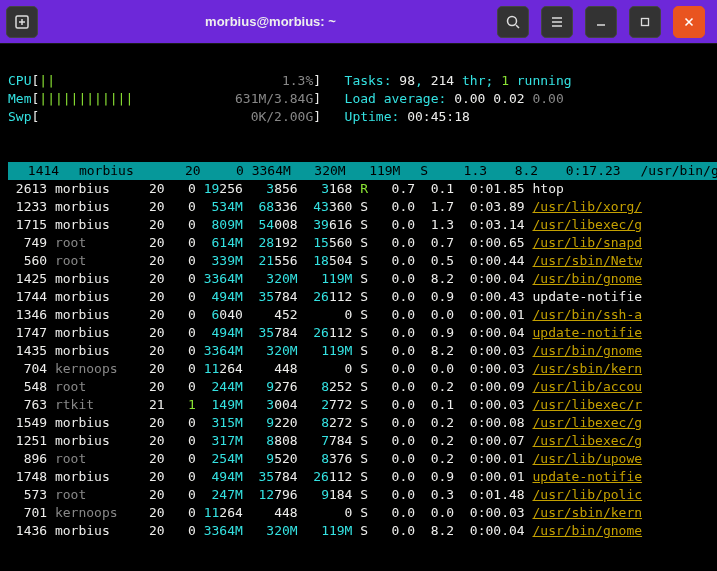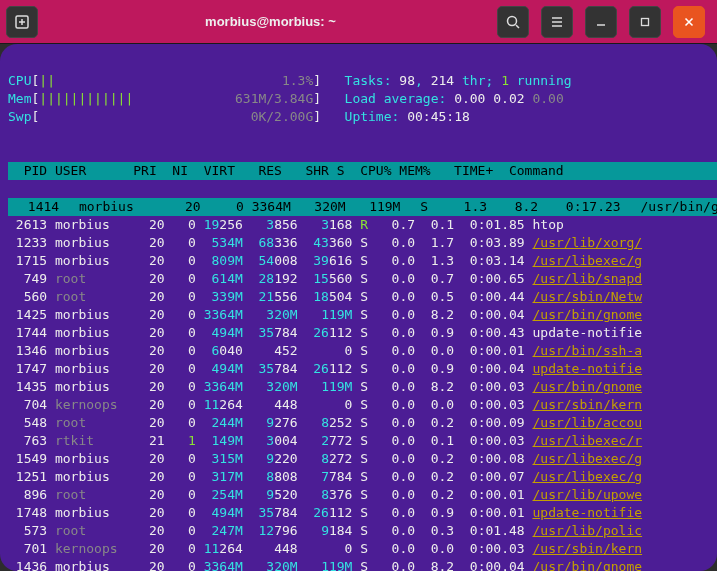--- a/index.html
+++ b/index.html
@@ -9,21 +9,21 @@
   font-size:13px;
   color:#ccc;
   width:717px;
   height:571px;
   overflow:hidden;
   display:flex;
   flex-direction:column;
 }
 .titlebar {
   height:44px;
-  background:#be185d;
+  background:#6d28d9;
   border-bottom:1px solid #1a1a1a;
   display:flex;
   align-items:center;
   padding:0 6px;
   font-family:sans-serif;
   font-size:13px;
 }
 .tb-btn {
   width:32px;height:32px;
   border:1px solid #444;
@@ -32,26 +32,25 @@
   display:flex;align-items:center;justify-content:center;
   color:#ddd;
   margin-right:6px;
   cursor:pointer;
 }
 .tb-spacer{flex:1;text-align:center;color:#eee;font-weight:bold;}
 .tb-right{display:flex;gap:6px;align-items:center;}
 .close-btn{background:#e95420;border-color:#e95420;color:#fff;}
 .term {
   flex:1;
-  background:#4c1d95;
+  background:#000000;
   padding:10px 0 0 8px;
   white-space:pre;
   line-height:18px;
   overflow:hidden;
-  border-radius:17px;
 }
 .cyan{color:#34e2e2;} .green{color:#8ae234;}
 .yel{color:#c4a000;text-decoration:underline;} .white{color:#eeeeec;} .gray{color:#888;}
 .red{color:#ef2929;}
 .hdr-bg{background:#06989a;color:#000;}
 .hl-row {background:#06989a;color:#000;}
 .hl-row .white{color:#000;margin-left:12px;} .hl-row .cyan{color:#000;}
 .rowtxt{display:block;}
 </style>
 </head>
@@ -90,16 +89,15 @@
     <div class="tb-btn close-btn">
       <svg width="14" height="14" viewBox="0 0 16 16" stroke="#fff" stroke-width="1.8">
           <path d="M4 4l8 8M12 4l-8 8"></path>
         </svg>
     </div>
   </div>
 </div>
 
 <div class="term">
 <div id="meters"><span class="rowtxt"><span class="cyan">CPU</span><span class="white">[</span><span class="green">||</span><span class="gray">                             1.3%</span><span class="white">]</span>   <span class="cyan">Tasks: </span><span class="white">98</span><span class="cyan">, </span><span class="white">214</span><span class="cyan"> thr; </span><span class="green">1</span><span class="cyan"> running</span></span><span class="rowtxt"><span class="cyan">Mem</span><span class="white">[</span><span class="green">||||||||||||</span><span class="gray">             631M/3.84G</span><span class="white">]</span>   <span class="cyan">Load average: </span><span class="white">0.00 </span><span class="white">0.02 </span><span class="gray">0.00</span></span><span class="rowtxt"><span class="cyan">Swp</span><span class="white">[</span><span class="red"></span><span class="gray">                           0K/2.00G</span><span class="white">]</span>   <span class="cyan">Uptime: </span><span class="white">00:45:18</span></span><span class="rowtxt"> </span></div>
-<div class="rowtxt hdr-bg">  PID USER      PRI  NI  VIRT   RES   SHR S  CPU% MEM%   TIME+  Command        </div>
 <div id="rows"><span class="rowtxt hl-row"><span class="white"> 1414</span> <span class="white">morbius   </span><span class="white">  20</span><span class="white">   0</span> <span class="cyan">3364M</span>   <span class="cyan">320M</span>   <span class="cyan">119M</span> <span class="white">S</span><span class="white">   1.3</span><span class="white">  8.2</span><span class="white">  0:17.23 </span><span class="white">/usr/bin/gnome</span></span><span class="rowtxt"><span class="white"> 2613</span> <span class="white">morbius   </span><span class="white">  20</span><span class="white">   0</span> <span class="cyan">19</span><span class="white">256</span>   <span class="cyan">3</span><span class="white">856</span>   <span class="cyan">3</span><span class="white">168</span> <span class="green">R</span><span class="white">   0.7</span><span class="white">  0.1</span><span class="white">  0:01.85 </span><span class="white">htop</span></span><span class="rowtxt"><span class="white"> 1233</span> <span class="white">morbius   </span><span class="white">  20</span><span class="white">   0</span>  <span class="cyan">534M</span>  <span class="cyan">68</span><span class="white">336</span>  <span class="cyan">43</span><span class="white">360</span> <span class="white">S</span><span class="white">   0.0</span><span class="white">  1.7</span><span class="white">  0:03.89 </span><span class="yel">/usr/lib/xorg/</span></span><span class="rowtxt"><span class="white"> 1715</span> <span class="white">morbius   </span><span class="white">  20</span><span class="white">   0</span>  <span class="cyan">809M</span>  <span class="cyan">54</span><span class="white">008</span>  <span class="cyan">39</span><span class="white">616</span> <span class="white">S</span><span class="white">   0.0</span><span class="white">  1.3</span><span class="white">  0:03.14 </span><span class="yel">/usr/libexec/g</span></span><span class="rowtxt"><span class="white">  749</span> <span class="gray">root      </span><span class="white">  20</span><span class="white">   0</span>  <span class="cyan">614M</span>  <span class="cyan">28</span><span class="white">192</span>  <span class="cyan">15</span><span class="white">560</span> <span class="white">S</span><span class="white">   0.0</span><span class="white">  0.7</span><span class="white">  0:00.65 </span><span class="yel">/usr/lib/snapd</span></span><span class="rowtxt"><span class="white">  560</span> <span class="gray">root      </span><span class="white">  20</span><span class="white">   0</span>  <span class="cyan">339M</span>  <span class="cyan">21</span><span class="white">556</span>  <span class="cyan">18</span><span class="white">504</span> <span class="white">S</span><span class="white">   0.0</span><span class="white">  0.5</span><span class="white">  0:00.44 </span><span class="yel">/usr/sbin/Netw</span></span><span class="rowtxt"><span class="white"> 1425</span> <span class="white">morbius   </span><span class="white">  20</span><span class="white">   0</span> <span class="cyan">3364M</span>   <span class="cyan">320M</span>   <span class="cyan">119M</span> <span class="white">S</span><span class="white">   0.0</span><span class="white">  8.2</span><span class="white">  0:00.04 </span><span class="yel">/usr/bin/gnome</span></span><span class="rowtxt"><span class="white"> 1744</span> <span class="white">morbius   </span><span class="white">  20</span><span class="white">   0</span>  <span class="cyan">494M</span>  <span class="cyan">35</span><span class="white">784</span>  <span class="cyan">26</span><span class="white">112</span> <span class="white">S</span><span class="white">   0.0</span><span class="white">  0.9</span><span class="white">  0:00.43 </span><span class="white">update-notifie</span></span><span class="rowtxt"><span class="white"> 1346</span> <span class="white">morbius   </span><span class="white">  20</span><span class="white">   0</span>  <span class="cyan">6</span><span class="white">040</span>    <span class="white">452</span>      <span class="white">0</span> <span class="white">S</span><span class="white">   0.0</span><span class="white">  0.0</span><span class="white">  0:00.01 </span><span class="yel">/usr/bin/ssh-a</span></span><span class="rowtxt"><span class="white"> 1747</span> <span class="white">morbius   </span><span class="white">  20</span><span class="white">   0</span>  <span class="cyan">494M</span>  <span class="cyan">35</span><span class="white">784</span>  <span class="cyan">26</span><span class="white">112</span> <span class="white">S</span><span class="white">   0.0</span><span class="white">  0.9</span><span class="white">  0:00.04 </span><span class="yel">update-notifie</span></span><span class="rowtxt"><span class="white"> 1435</span> <span class="white">morbius   </span><span class="white">  20</span><span class="white">   0</span> <span class="cyan">3364M</span>   <span class="cyan">320M</span>   <span class="cyan">119M</span> <span class="white">S</span><span class="white">   0.0</span><span class="white">  8.2</span><span class="white">  0:00.03 </span><span class="yel">/usr/bin/gnome</span></span><span class="rowtxt"><span class="white">  704</span> <span class="gray">kernoops  </span><span class="white">  20</span><span class="white">   0</span> <span class="cyan">11</span><span class="white">264</span>    <span class="white">448</span>      <span class="white">0</span> <span class="white">S</span><span class="white">   0.0</span><span class="white">  0.0</span><span class="white">  0:00.03 </span><span class="yel">/usr/sbin/kern</span></span><span class="rowtxt"><span class="white">  548</span> <span class="gray">root      </span><span class="white">  20</span><span class="white">   0</span>  <span class="cyan">244M</span>   <span class="cyan">9</span><span class="white">276</span>   <span class="cyan">8</span><span class="white">252</span> <span class="white">S</span><span class="white">   0.0</span><span class="white">  0.2</span><span class="white">  0:00.09 </span><span class="yel">/usr/lib/accou</span></span><span class="rowtxt"><span class="white">  763</span> <span class="gray">rtkit     </span><span class="white">  21</span><span class="green">   1</span>  <span class="cyan">149M</span>   <span class="cyan">3</span><span class="white">004</span>   <span class="cyan">2</span><span class="white">772</span> <span class="white">S</span><span class="white">   0.0</span><span class="white">  0.1</span><span class="white">  0:00.03 </span><span class="yel">/usr/libexec/r</span></span><span class="rowtxt"><span class="white"> 1549</span> <span class="white">morbius   </span><span class="white">  20</span><span class="white">   0</span>  <span class="cyan">315M</span>   <span class="cyan">9</span><span class="white">220</span>   <span class="cyan">8</span><span class="white">272</span> <span class="white">S</span><span class="white">   0.0</span><span class="white">  0.2</span><span class="white">  0:00.08 </span><span class="yel">/usr/libexec/g</span></span><span class="rowtxt"><span class="white"> 1251</span> <span class="white">morbius   </span><span class="white">  20</span><span class="white">   0</span>  <span class="cyan">317M</span>   <span class="cyan">8</span><span class="white">808</span>   <span class="cyan">7</span><span class="white">784</span> <span class="white">S</span><span class="white">   0.0</span><span class="white">  0.2</span><span class="white">  0:00.07 </span><span class="yel">/usr/libexec/g</span></span><span class="rowtxt"><span class="white">  896</span> <span class="gray">root      </span><span class="white">  20</span><span class="white">   0</span>  <span class="cyan">254M</span>   <span class="cyan">9</span><span class="white">520</span>   <span class="cyan">8</span><span class="white">376</span> <span class="white">S</span><span class="white">   0.0</span><span class="white">  0.2</span><span class="white">  0:00.01 </span><span class="yel">/usr/lib/upowe</span></span><span class="rowtxt"><span class="white"> 1748</span> <span class="white">morbius   </span><span class="white">  20</span><span class="white">   0</span>  <span class="cyan">494M</span>  <span class="cyan">35</span><span class="white">784</span>  <span class="cyan">26</span><span class="white">112</span> <span class="white">S</span><span class="white">   0.0</span><span class="white">  0.9</span><span class="white">  0:00.01 </span><span class="yel">update-notifie</span></span><span class="rowtxt"><span class="white">  573</span> <span class="gray">root      </span><span class="white">  20</span><span class="white">   0</span>  <span class="cyan">247M</span>  <span class="cyan">12</span><span class="white">796</span>   <span class="cyan">9</span><span class="white">184</span> <span class="white">S</span><span class="white">   0.0</span><span class="white">  0.3</span><span class="white">  0:01.48 </span><span class="yel">/usr/lib/polic</span></span><span class="rowtxt"><span class="white">  701</span> <span class="gray">kernoops  </span><span class="white">  20</span><span class="white">   0</span> <span class="cyan">11</span><span class="white">264</span>    <span class="white">448</span>      <span class="white">0</span> <span class="white">S</span><span class="white">   0.0</span><span class="white">  0.0</span><span class="white">  0:00.03 </span><span class="yel">/usr/sbin/kern</span></span><span class="rowtxt"><span class="white"> 1436</span> <span class="white">morbius   </span><span class="white">  20</span><span class="white">   0</span> <span class="cyan">3364M</span>   <span class="cyan">320M</span>   <span class="cyan">119M</span> <span class="white">S</span><span class="white">   0.0</span><span class="white">  8.2</span><span class="white">  0:00.04 </span><span class="yel">/usr/bin/gnome</span></span></div>
 
 </div>
 
 </body></html>

